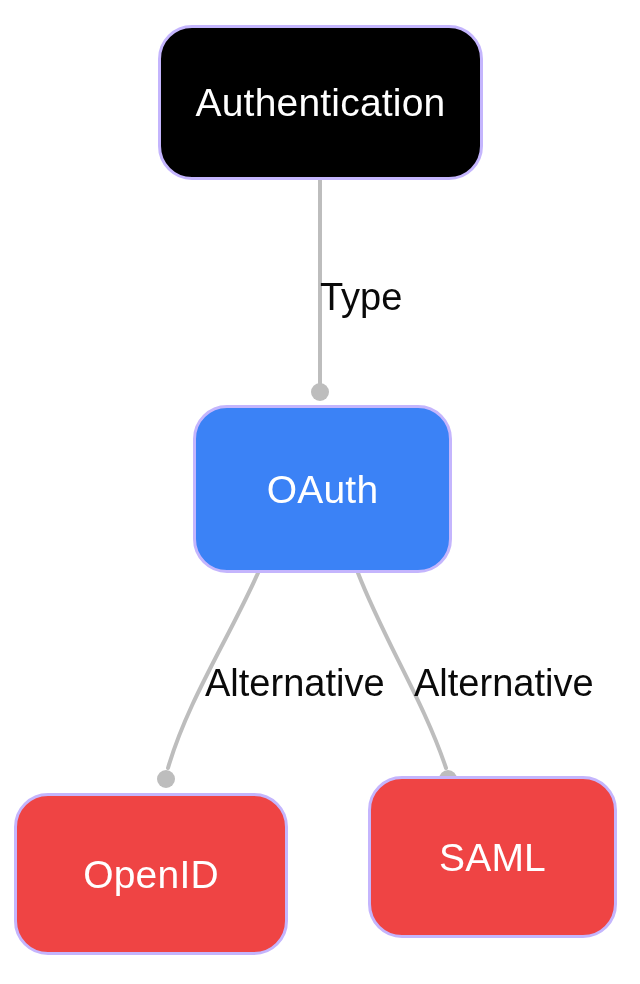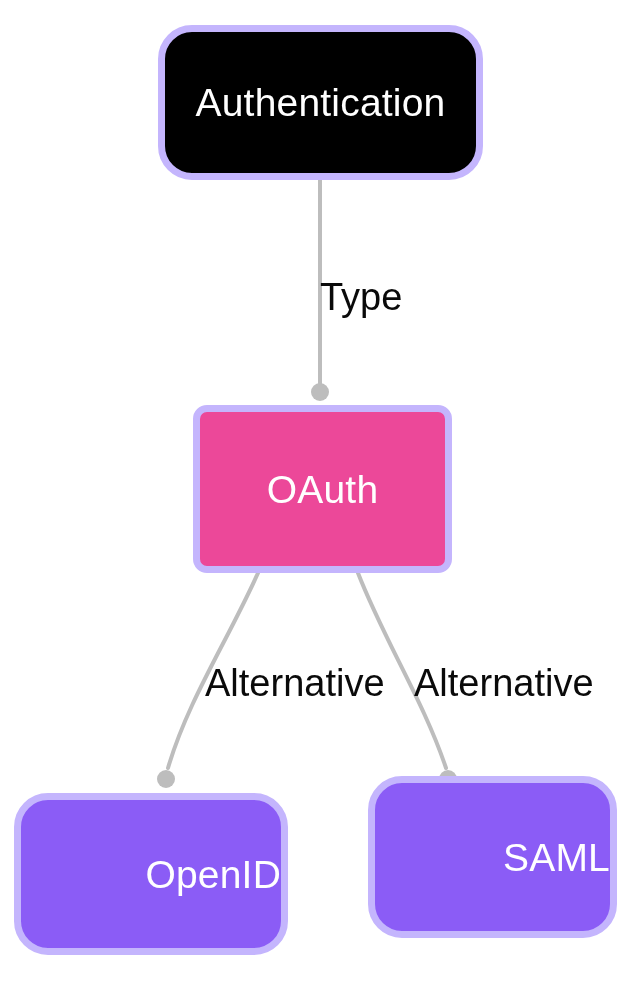--- a/index.html
+++ b/index.html
@@ -27,44 +27,42 @@
     width: 640px;
     height: 984px;
   }
   .node {
     position: absolute;
     box-sizing: border-box;
     display: flex;
     align-items: center;
     justify-content: center;
     border-radius: 34px;
-    border: 7px solid #c4b5fd;
+    border: 3px solid #c4b5fd;
     text-align: center;
     line-height: 1;
     user-select: none;
   }
   .node-label {
     display: block;
     font-size: 39px;
     font-weight: 400;
     letter-spacing: 0.2px;
     white-space: nowrap;
   }
   .node-root {
     background: #000000;
   }
   .node-root .node-label { color: #ffffff; }
   .node-type {
-    background: #ec4899;
-    border-radius: 14px;
+    background: #3b82f6;
   }
   .node-type .node-label { color: #ffffff; }
   .node-alt {
-    background: #8b5cf6;
-    justify-content: flex-end;
+    background: #ef4444;
   }
   .node-alt .node-label { color: #ffffff; }
 
   .edge-label {
     position: absolute;
     color: #0a0a0a;
     font-size: 38px;
     line-height: 1;
     white-space: nowrap;
     user-select: none;

